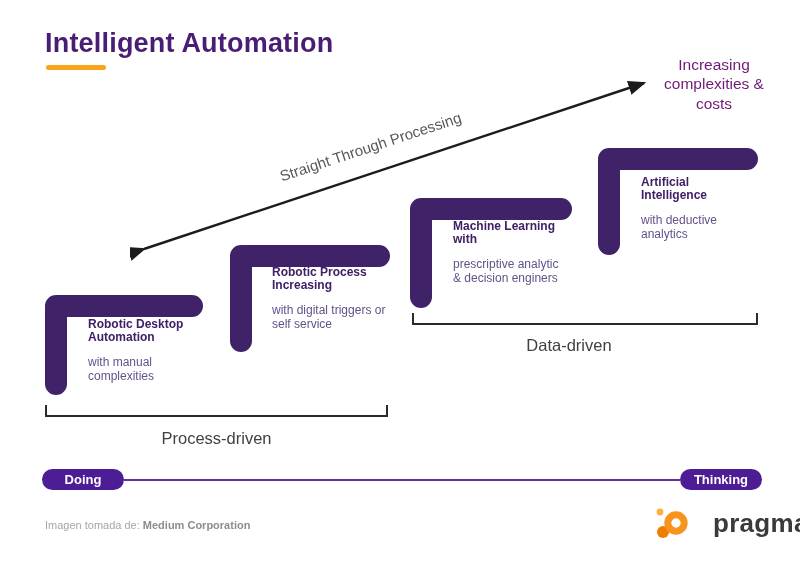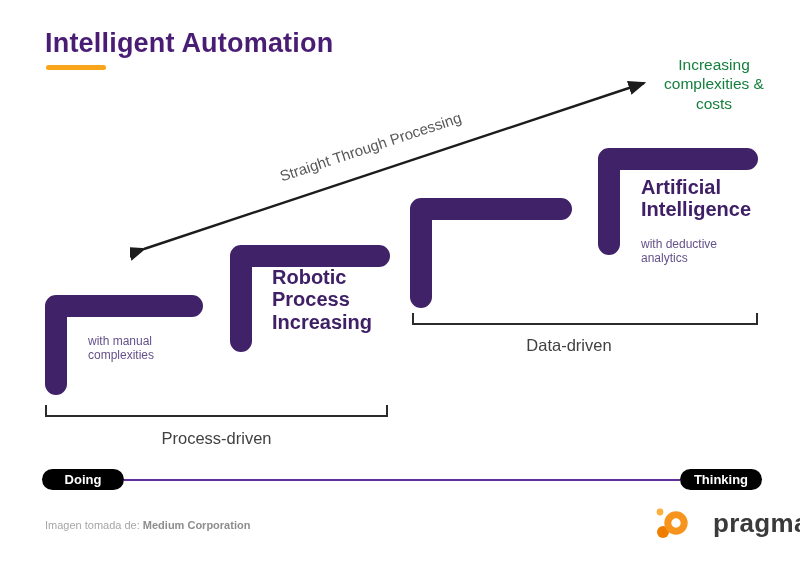--- a/index.html
+++ b/index.html
@@ -10,40 +10,40 @@
   .page-title{position:absolute;left:45px;top:28px;font-size:27px;font-weight:bold;
               color:#4a1d75;letter-spacing:.2px;}
   .title-underline{position:absolute;left:46px;top:65px;width:60px;height:5px;
                    border-radius:3px;background:#f9a51a;}
 
   
   .arrow-svg{position:absolute;left:130px;top:68px;}
   .stp-label{position:absolute;left:238px;top:138px;width:265px;text-align:center;
              font-size:15px;color:#585858;transform:rotate(-18.3deg);}
   .complexity-note{position:absolute;left:644px;top:55px;width:140px;text-align:center;
-                   font-size:15.5px;line-height:1.25;color:#15803d;}
+                   font-size:15.5px;line-height:1.25;color:#701a75;}
 
   
   .step-svg{position:absolute;}
   .step-svg path{fill:none;stroke:#402268;stroke-width:22;stroke-linecap:round;stroke-linejoin:round;}
 
   
   .step-text{position:absolute;}
-  .st-head{font-weight:bold;color:#3f2066;font-size:20px;line-height:1.12;width:112px;}
-  .st-sub{color:#63518a;font-size:12px;line-height:1.18;margin-top:16px;width:112px;}
+  .st-head{font-weight:bold;color:#3f2066;font-size:12px;line-height:1.12;width:112px;}
+  .st-sub{color:#63518a;font-size:12px;line-height:1.18;margin-top:10px;width:112px;}
   .step2 .st-sub{width:126px;}
   .step3 .st-sub{width:116px;}
 
   
   .bracket{position:absolute;height:12px;border:2px solid #2b2b2b;border-top:none;box-sizing:border-box;}
   .bracket-label{position:absolute;text-align:center;font-size:16.5px;color:#414141;}
 
   
   .axis{position:absolute;left:42px;right:38px;top:469px;display:flex;align-items:center;}
-  .pill{background:#000000;color:#ffffff;font-size:13px;font-weight:bold;padding:3px 0;
+  .pill{background:#4c1d95;color:#ffffff;font-size:13px;font-weight:bold;padding:3px 0;
         border-radius:12px;text-align:center;width:82px;}
   .axis-line{flex:1;height:2px;background:#62309a;}
 
   
   .credit{position:absolute;left:45px;top:519px;font-size:11px;color:#a6a6a6;}
   .credit .src{font-weight:bold;color:#8d8d8d;}
   .logo{position:absolute;left:652px;top:502px;display:flex;align-items:center;gap:21px;}
   .logo-text{font-size:26px;font-weight:bold;color:#3a3a3a;letter-spacing:.3px;}
 </style>
 </head>
@@ -62,34 +62,38 @@
     </defs>
     <line x1="14" y1="181" x2="514" y2="15" stroke="#1c1c1c" stroke-width="2.4" marker-start="url(#ah)" marker-end="url(#ah)"></line>
   </svg>
   <div class="stp-label">Straight Through Processing</div>
   <div class="complexity-note">Increasing complexities &amp; costs</div>
 
   <svg class="step-svg" style="left:34px;top:284px;" width="180" height="120" viewBox="0 0 180 120">
     <path d="M 158 22 L 22 22 L 22 100"></path>
   </svg>
   <div class="step-text step1" style="left:88px;top:318px;">
+    <div class="st-head">Robotic Desktop Automation</div>
     <div class="st-sub">with manual complexities</div>
   </div>
 
   <svg class="step-svg" style="left:219px;top:234px;" width="190" height="130" viewBox="0 0 190 130">
     <path d="M 160 22 L 22 22 L 22 107"></path>
   </svg>
   <div class="step-text step2" style="left:272px;top:266px;">
     <div class="st-head">Robotic Process Increasing</div>
+    <div class="st-sub">with digital triggers or self service</div>
   </div>
 
   <svg class="step-svg" style="left:399px;top:187px;" width="195" height="130" viewBox="0 0 195 130">
     <path d="M 162 22 L 22 22 L 22 110"></path>
   </svg>
   <div class="step-text step3" style="left:453px;top:220px;">
+    <div class="st-head">Machine Learning with</div>
+    <div class="st-sub">prescriptive analytic &amp; decision enginers</div>
   </div>
 
   <svg class="step-svg" style="left:587px;top:137px;" width="195" height="125" viewBox="0 0 195 125">
     <path d="M 160 22 L 22 22 L 22 107"></path>
   </svg>
   <div class="step-text step4" style="left:641px;top:176px;">
     <div class="st-head">Artificial Intelligence</div>
     <div class="st-sub">with deductive analytics</div>
   </div>
 

